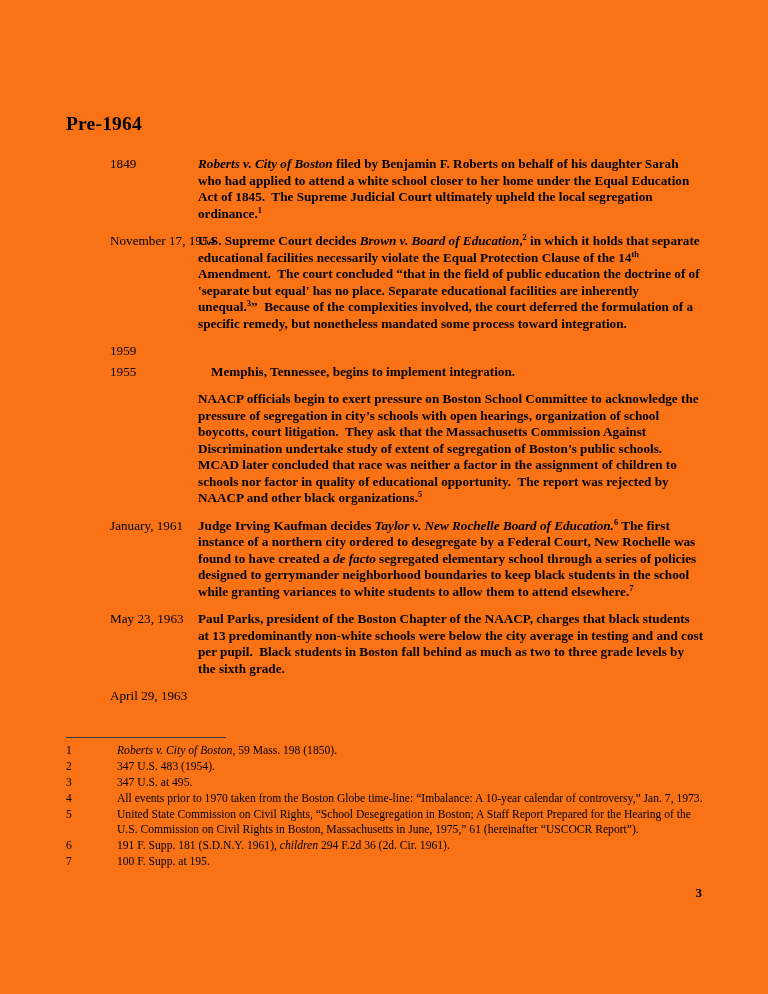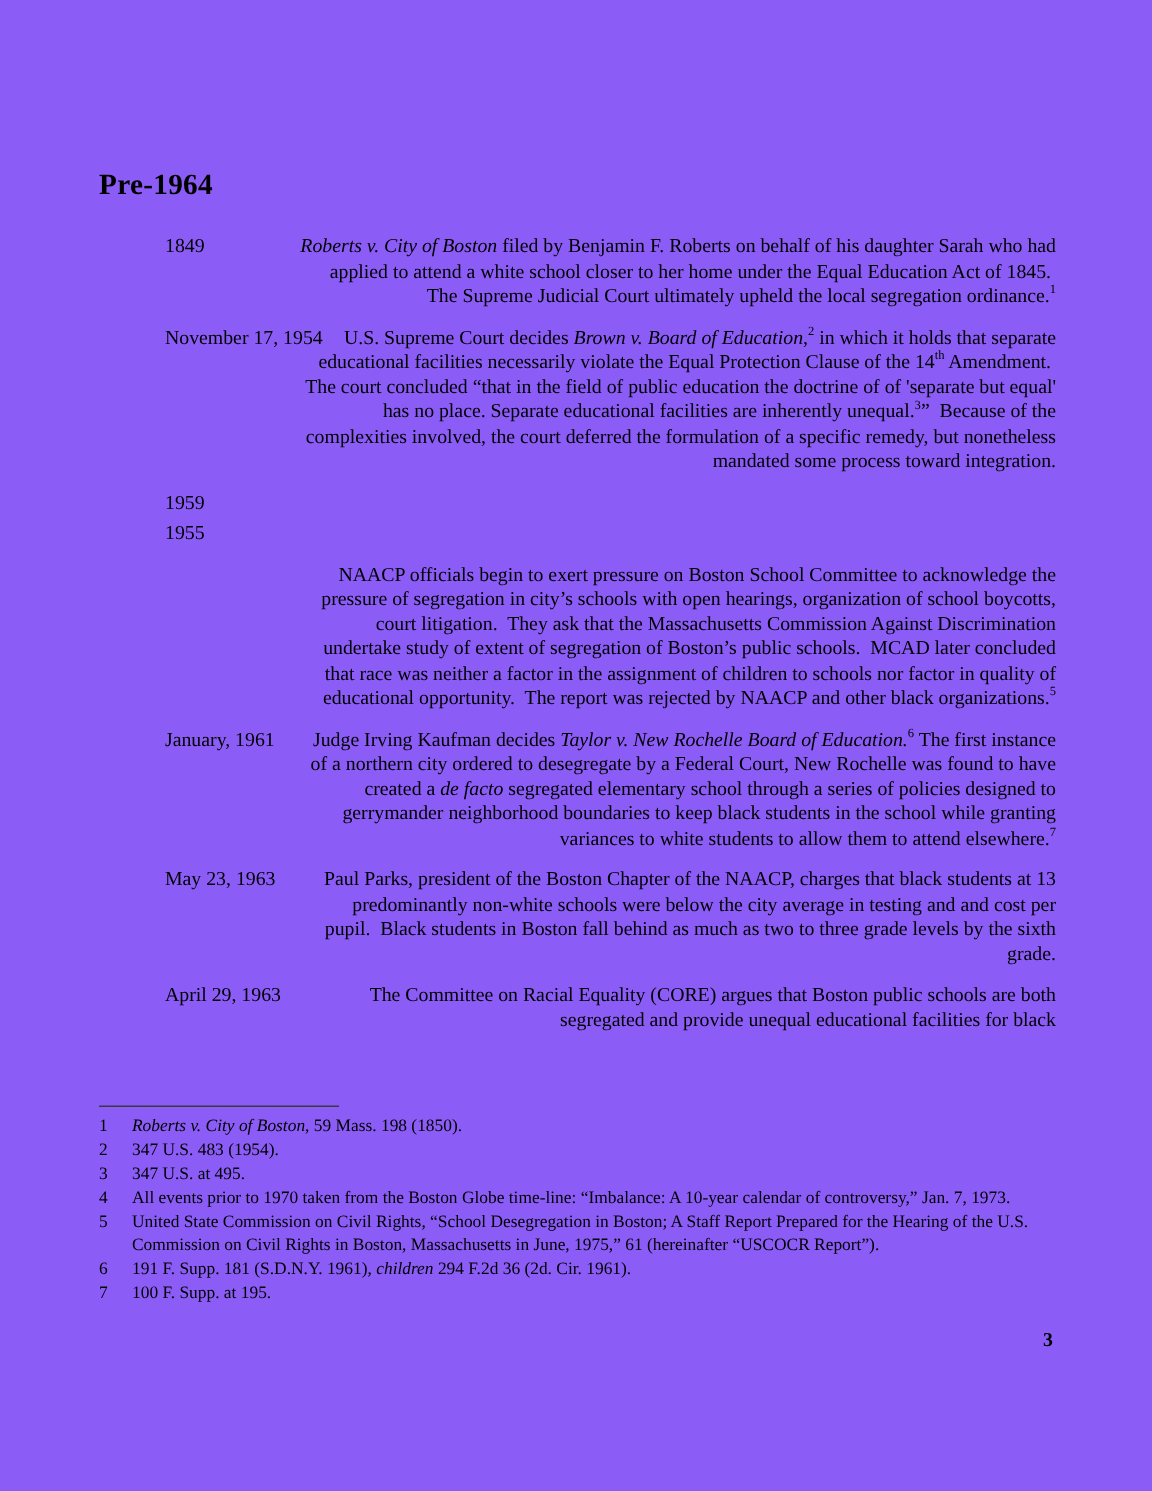--- a/index.html
+++ b/index.html
@@ -4,21 +4,21 @@
 <style>
   html, body {
     margin: 0;
     padding: 0;
     background: #ffffff;
   }
   .page {
     position: relative;
     width: 768px;
     height: 994px;
-    background: #8b5cf6;
+    background: #f97316;
     font-family: "Liberation Serif", "DejaVu Serif", serif;
     color: #000000;
     overflow: hidden;
     box-sizing: border-box;
   }
 
   
   .page-title {
     position: absolute;
     left: 66px;
@@ -46,21 +46,22 @@
     font-size: 13.2px;
     line-height: 16.5px;
     padding-left: 44px;
     box-sizing: border-box;
     white-space: nowrap;
   }
   .entry-body {
     flex: 1 1 auto;
     font-size: 13.2px;
     line-height: 16.5px;
-    text-align: right;
+    text-align: left;
+    font-weight: bold;
   }
   .entry.tight { margin-bottom: 4px; gap: 13px; }
   .entry.cont { margin-top: 11px; }
 
   .entry-body i, .fn-text i { font-style: italic; }
   sup {
     font-size: 8.4px;
     line-height: 0;
     vertical-align: super;
   }
@@ -87,20 +88,21 @@
     align-items: flex-start;
     margin-bottom: 1.5px;
   }
   .fn-num {
     flex: 0 0 22px;
     width: 22px;
     text-align: left;
   }
   .fn-text {
     flex: 1 1 auto;
+    margin-left: 29px;
   }
 
   
   .page-number {
     position: absolute;
     right: 66px;
     top: 885px;
     font-size: 13.2px;
     font-weight: bold;
   }
@@ -119,36 +121,36 @@
       </div>
       <div class="entry">
         <div class="entry-date">November 17, 1954</div>
         <div class="entry-body">U.S. Supreme Court decides <i>Brown v. Board of Education</i>,<sup>2</sup> in which it holds that separate educational facilities necessarily violate the Equal Protection Clause of the 14<sup>th</sup> Amendment.&nbsp; The court concluded “that in the field of public education the doctrine of of 'separate but equal' has no place. Separate educational facilities are inherently unequal.<sup>3</sup>”&nbsp; Because of the complexities involved, the court deferred the formulation of a specific remedy, but nonetheless mandated some process toward integration.</div>
       </div>
       <div class="entry tight">
         <div class="entry-date">1959</div>
       </div>
       <div class="entry tight">
         <div class="entry-date">1955</div>
+        <div class="entry-body">Memphis, Tennessee, begins to implement integration.</div>
       </div>
       <div class="entry cont">
         <div class="entry-date"></div>
         <div class="entry-body">NAACP officials begin to exert pressure on Boston School Committee to acknowledge the pressure of segregation in city’s schools with open hearings, organization of school boycotts, court litigation.&nbsp; They ask that the Massachusetts Commission Against Discrimination undertake study of extent of segregation of Boston’s public schools.&nbsp; MCAD later concluded that race was neither a factor in the assignment of children to schools nor factor in quality of educational opportunity.&nbsp; The report was rejected by NAACP and other black organizations.<sup>5</sup></div>
       </div>
       <div class="entry">
         <div class="entry-date">January, 1961</div>
         <div class="entry-body">Judge Irving Kaufman decides <i>Taylor v. New Rochelle Board of Education.</i><sup>6</sup> The first instance of a northern city ordered to desegregate by a Federal Court, New Rochelle was found to have created a <i>de facto</i> segregated elementary school through a series of policies designed to gerrymander neighborhood boundaries to keep black students in the school while granting variances to white students to allow them to attend elsewhere.<sup>7</sup></div>
       </div>
       <div class="entry">
         <div class="entry-date">May 23, 1963</div>
         <div class="entry-body">Paul Parks, president of the Boston Chapter of the NAACP, charges that black students at 13 predominantly non-white schools were below the city average in testing and and cost per pupil.&nbsp; Black students in Boston fall behind as much as two to three grade levels by the sixth grade.</div>
       </div>
       <div class="entry">
         <div class="entry-date">April 29, 1963</div>
-        <div class="entry-body">The Committee on Racial Equality (CORE) argues that Boston public schools are both segregated and provide unequal educational facilities for black</div>
       </div>
     </div>
 
   <div class="footnote-rule"></div>
 
   <div class="footnotes">
       <div class="fn">
         <div class="fn-num">1</div>
         <div class="fn-text"><i>Roberts v. City of Boston</i>, 59 Mass. 198 (1850).</div>
       </div>

